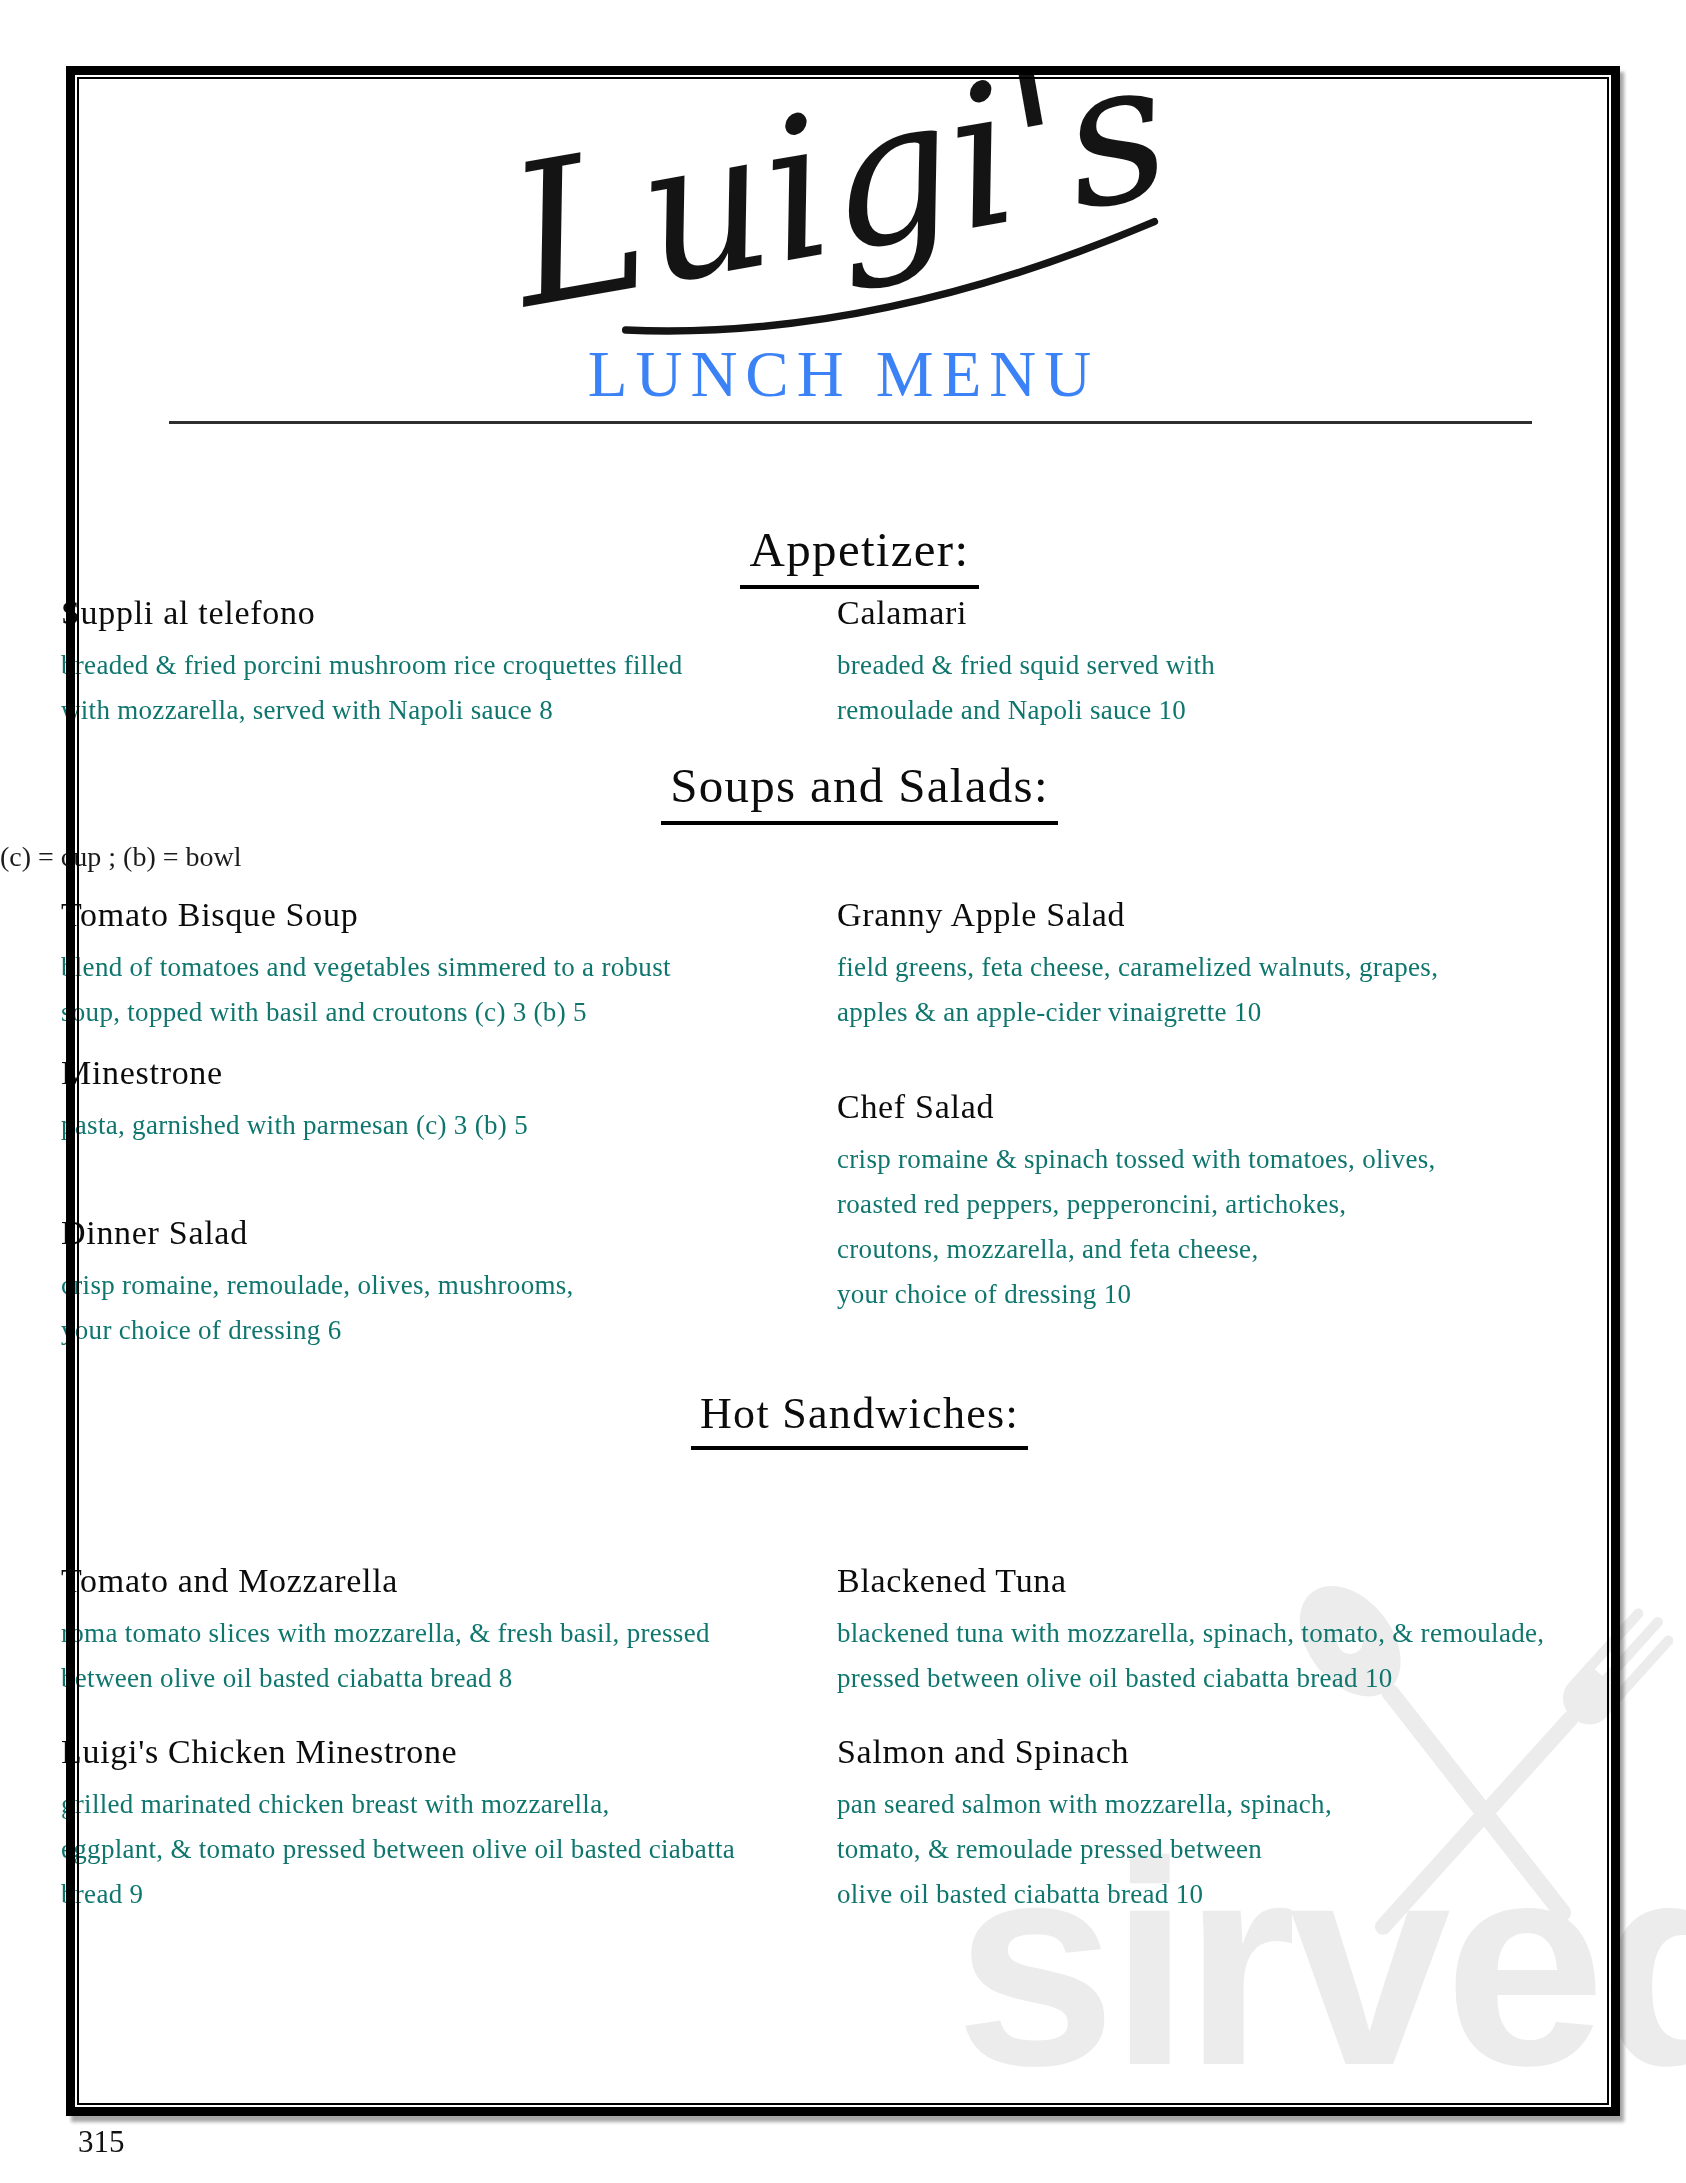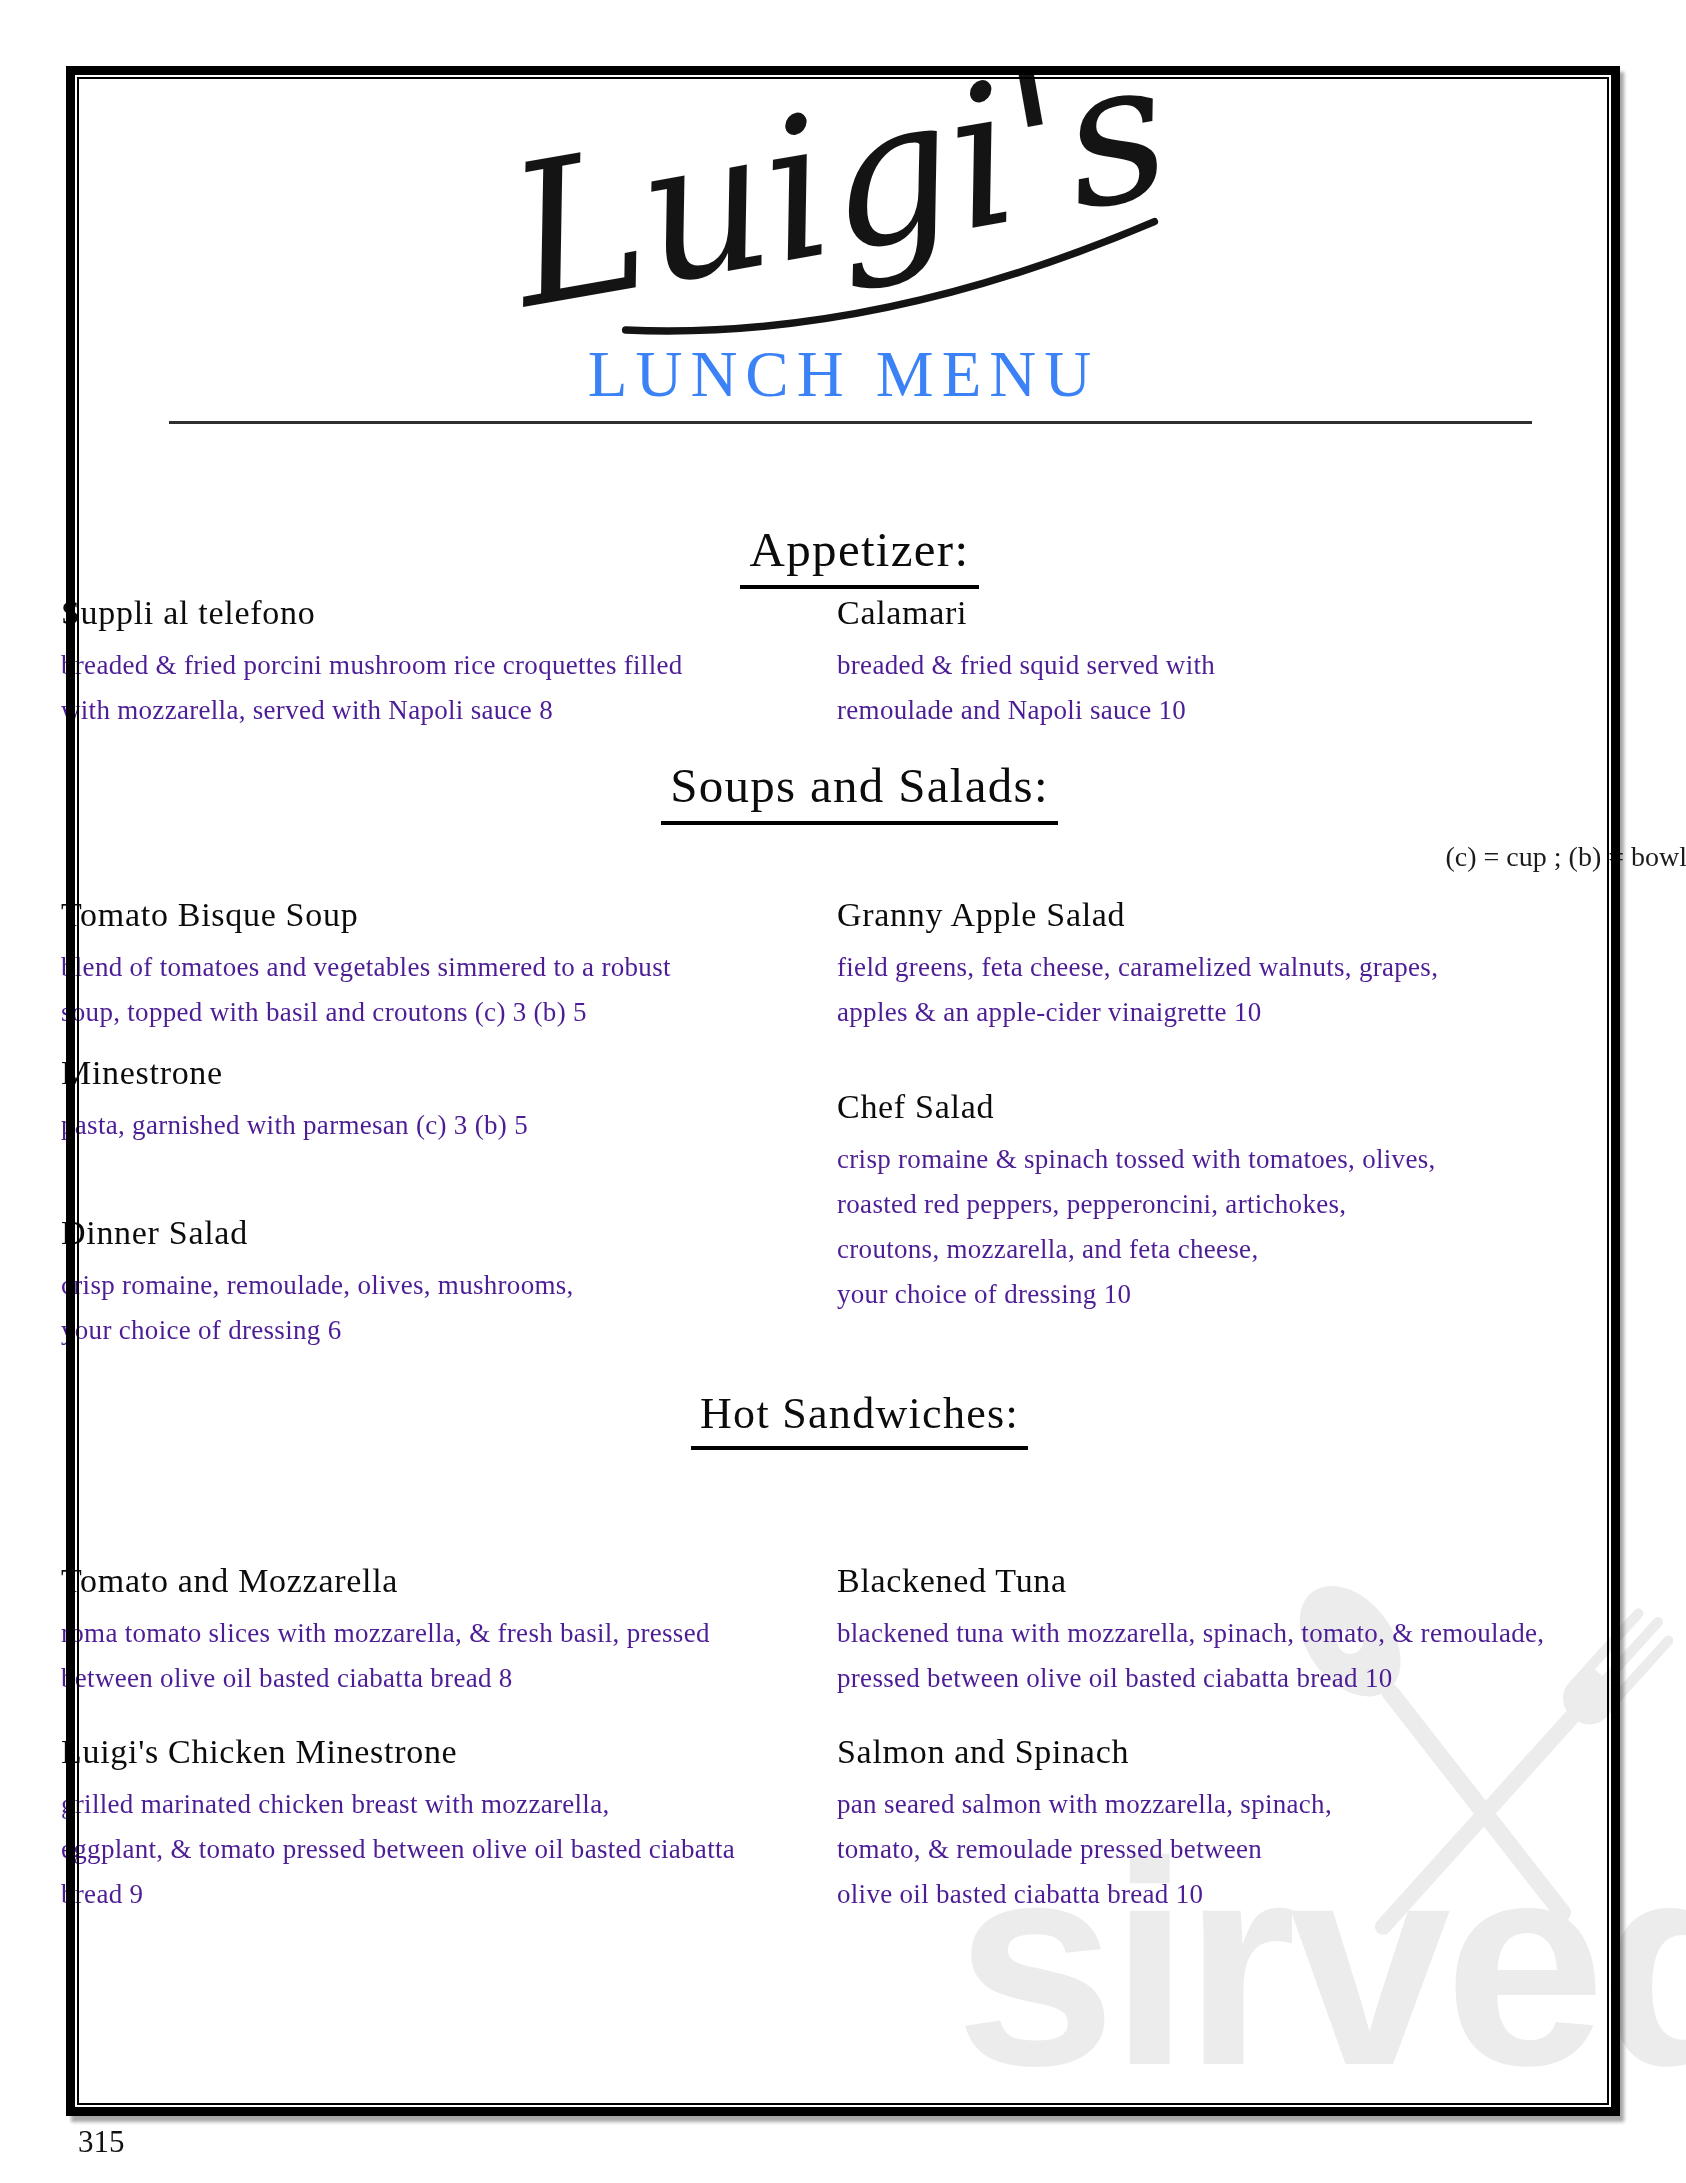--- a/index.html
+++ b/index.html
@@ -33,30 +33,30 @@
   }
   .hr { position:absolute; left:169px; top:421px; width:1363px; height:2.7px; background:#2f2f2f; z-index:3; }
 
   
   .section-heading { position:absolute; left:0; width:1687px; text-align:center; z-index:3;padding-left:16px; }
   .section-heading span {
     display:inline-block; font-size:49px; color:#0c0c0c;
     border-bottom:4px solid #000; padding:0 9.4px 6.7px 9.4px; letter-spacing:1.3px;
   }
   .section-note {
-    position:absolute; left:0; width:1687px; text-align:right; z-index:3;
+    position:absolute; left:0; width:1687px; text-align:left; z-index:3;
     font-size:28px; color:#1b1b1b;
   }
 
   
   .item { position:absolute; z-index:3; }
   .col-l { left:61px;  width:789px; }
   .col-r { left:837px; width:789px; }
   .item-name { font-size:34px; color:#0c0c0c; margin-bottom:10.8px; letter-spacing:0.7px; }
-  .item-line { font-size:27px; line-height:45px; color:#4c1d95; letter-spacing:0.3px; }
+  .item-line { font-size:27px; line-height:45px; color:#0f766e; letter-spacing:0.3px; }
 
   
   .page-number {
     position:absolute; left:78px; top:2124px; z-index:5;
     font-size:31px; color:#111; font-family:"Liberation Serif", serif;
   }
 </style>
 </head>
 <body>
 

